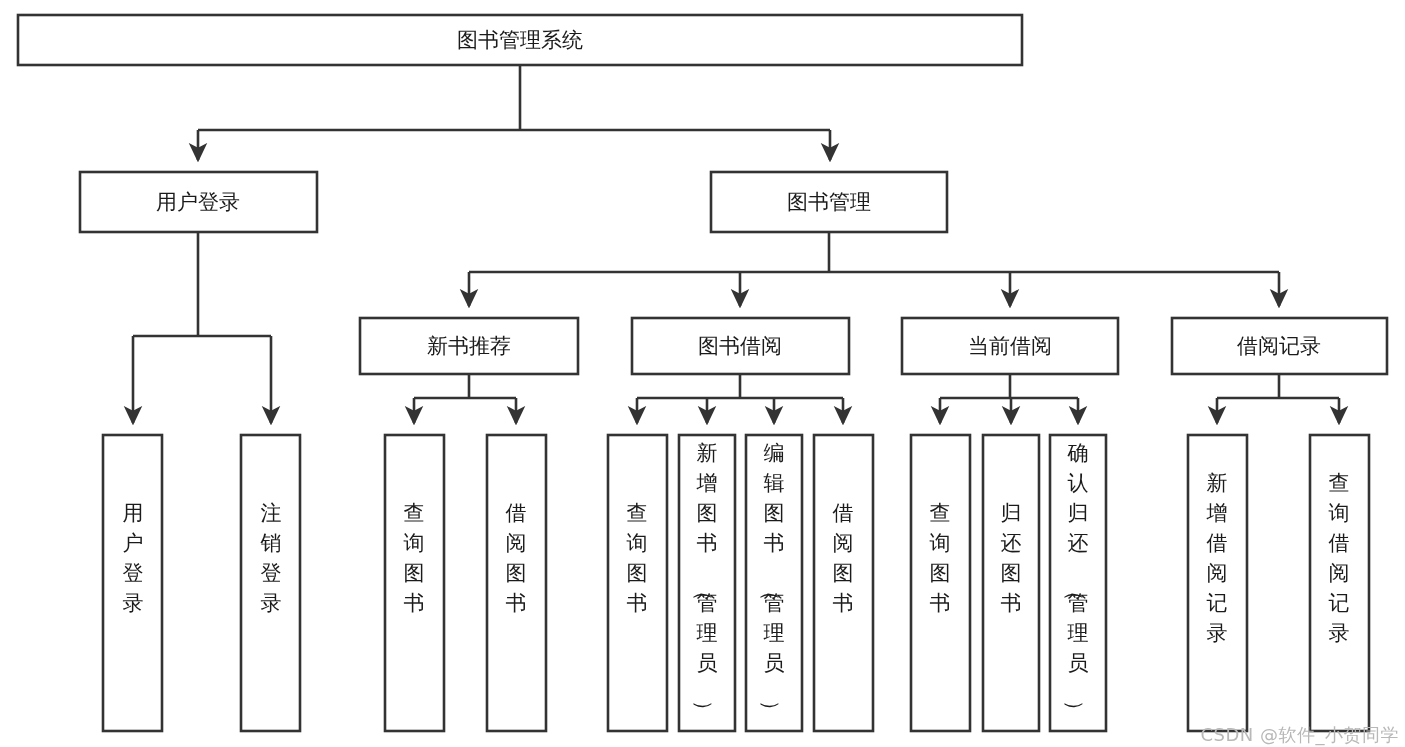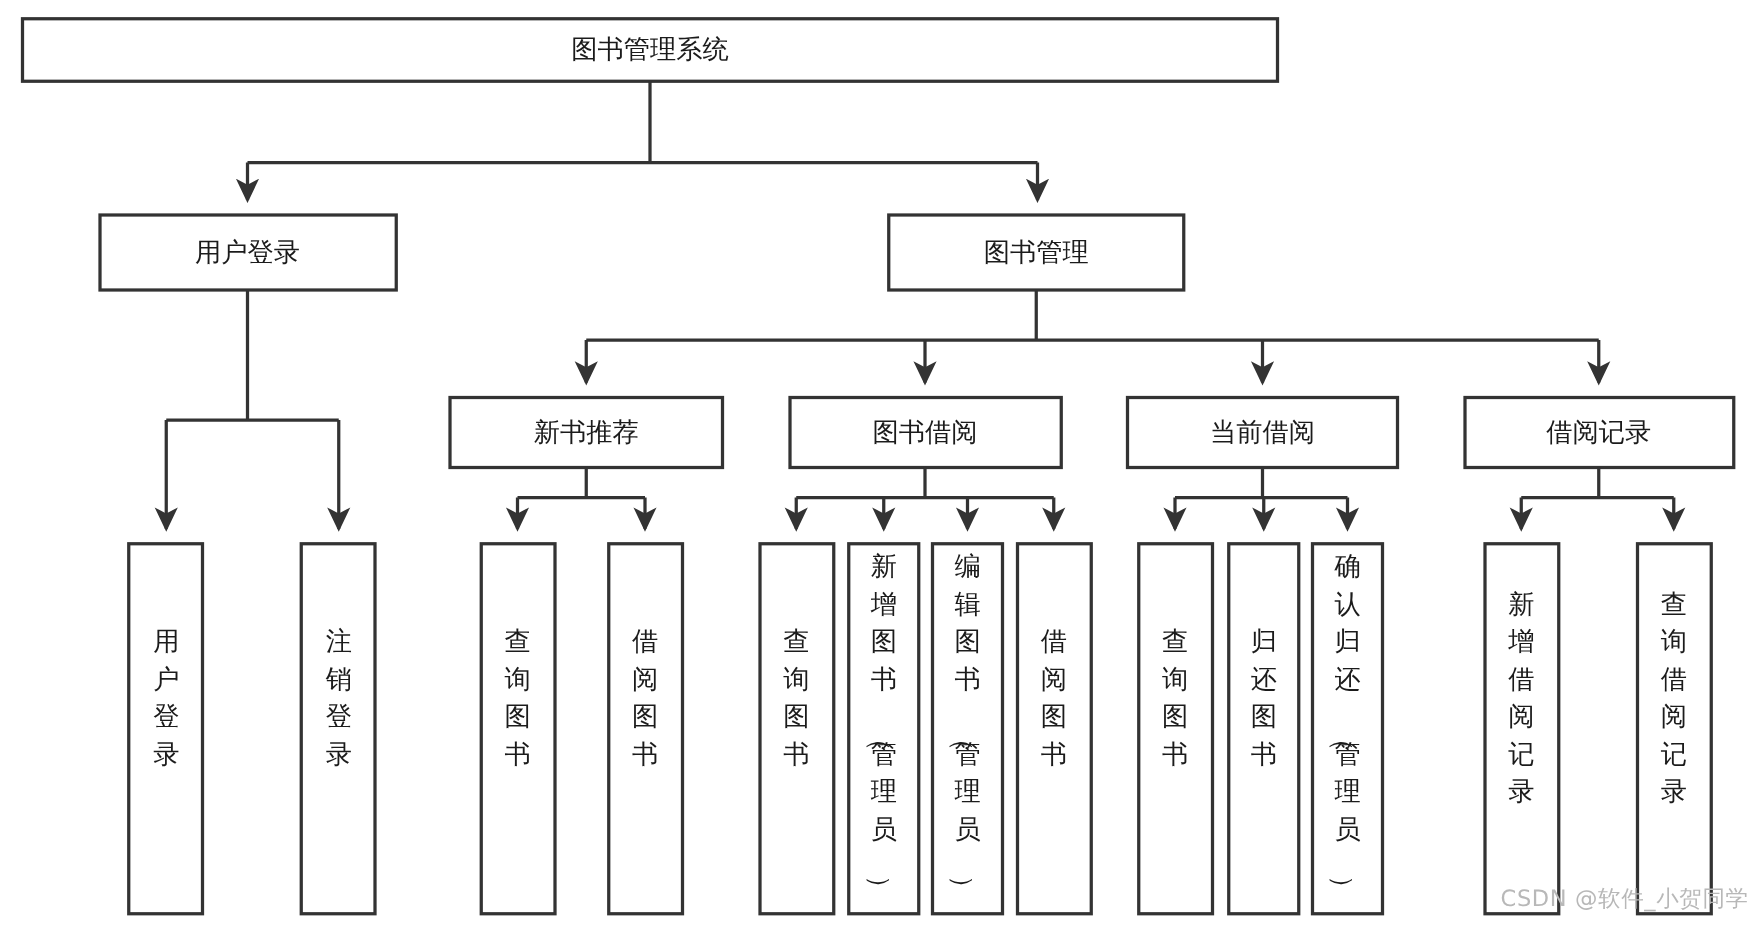--- a/index.html
+++ b/index.html
@@ -51,21 +51,21 @@
     fill: none;
     stroke-linecap: butt;
   }
   .arrow-head {
     fill: #333333;
     stroke: none;
   }
   .watermark-text {
     position: absolute;
     right: 6px;
-    bottom: 16px;
+    bottom: 0;
     font-family: "DejaVu Sans", "Liberation Sans", sans-serif;
     font-size: 18px;
     color: #b8b8b8;
     letter-spacing: 0.5px;
     white-space: nowrap;
     user-select: none;
   }
 </style>
 </head>
 <body>

